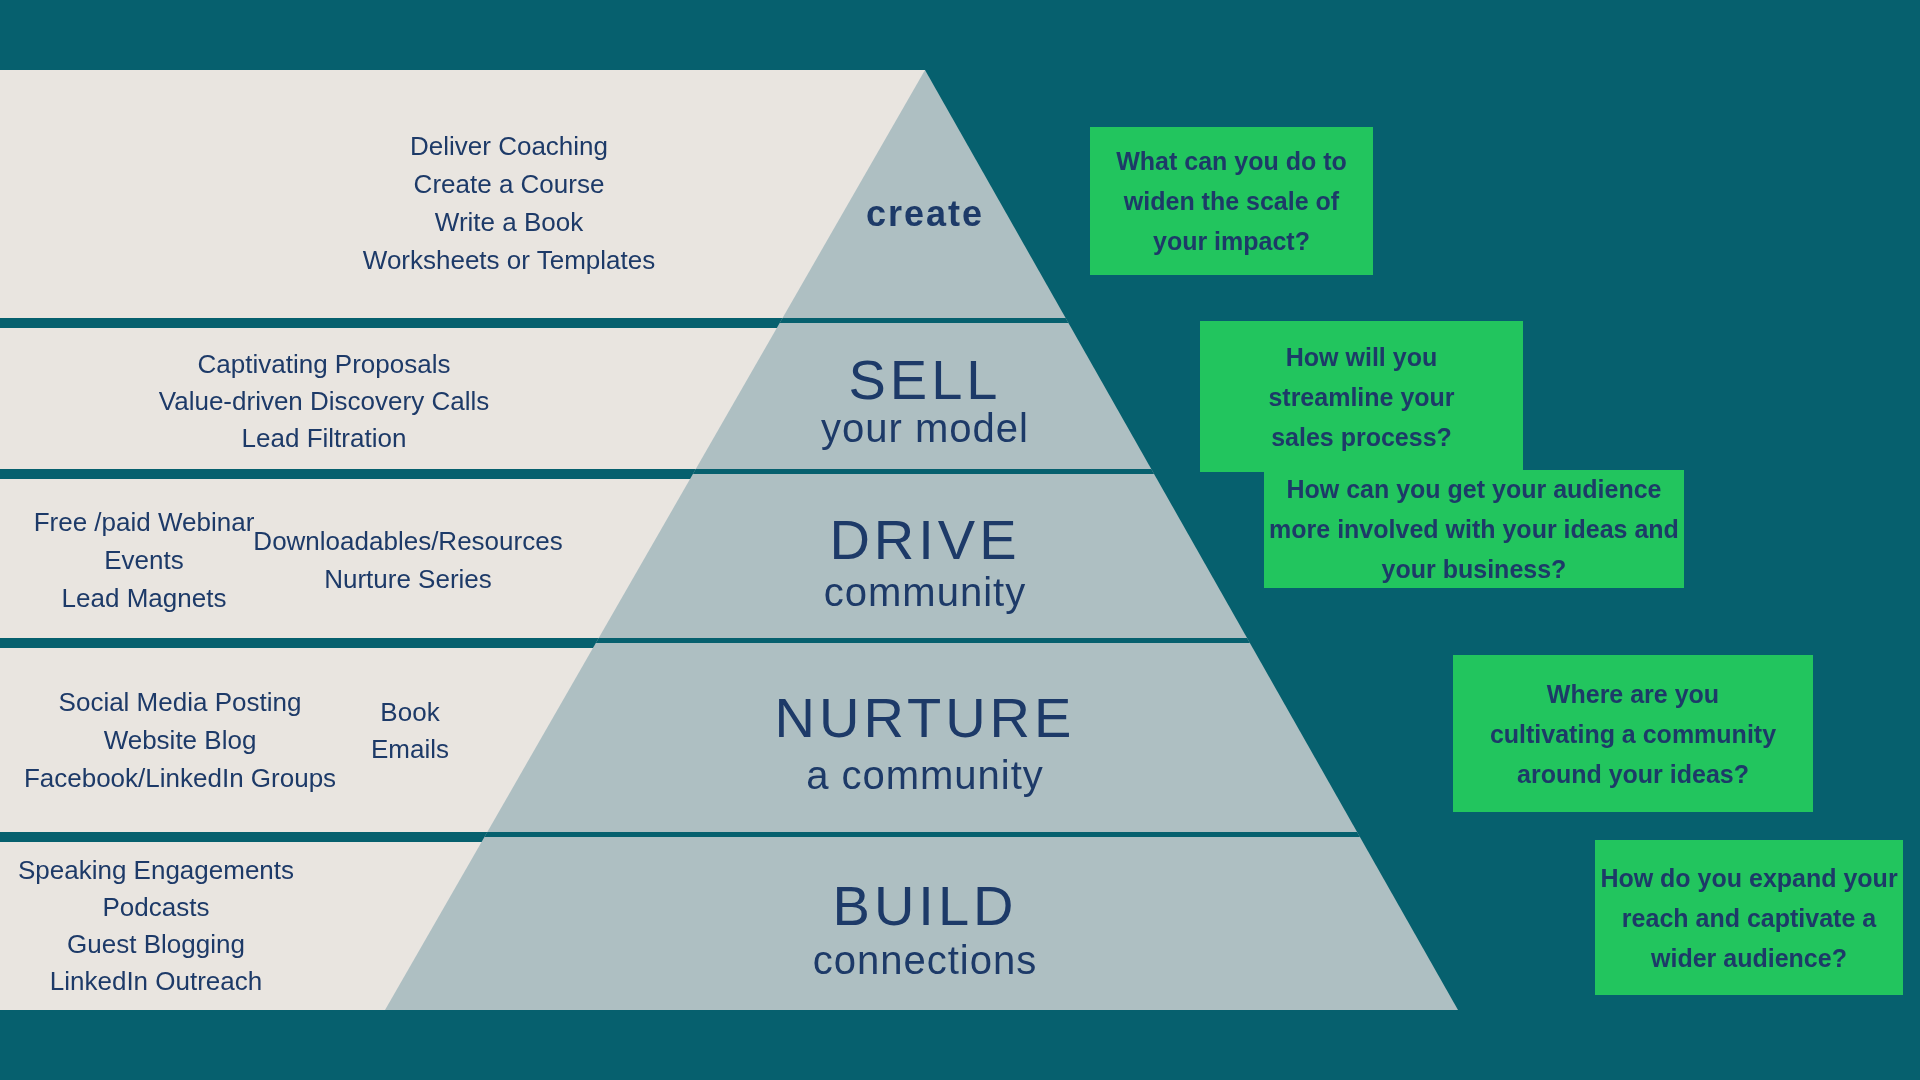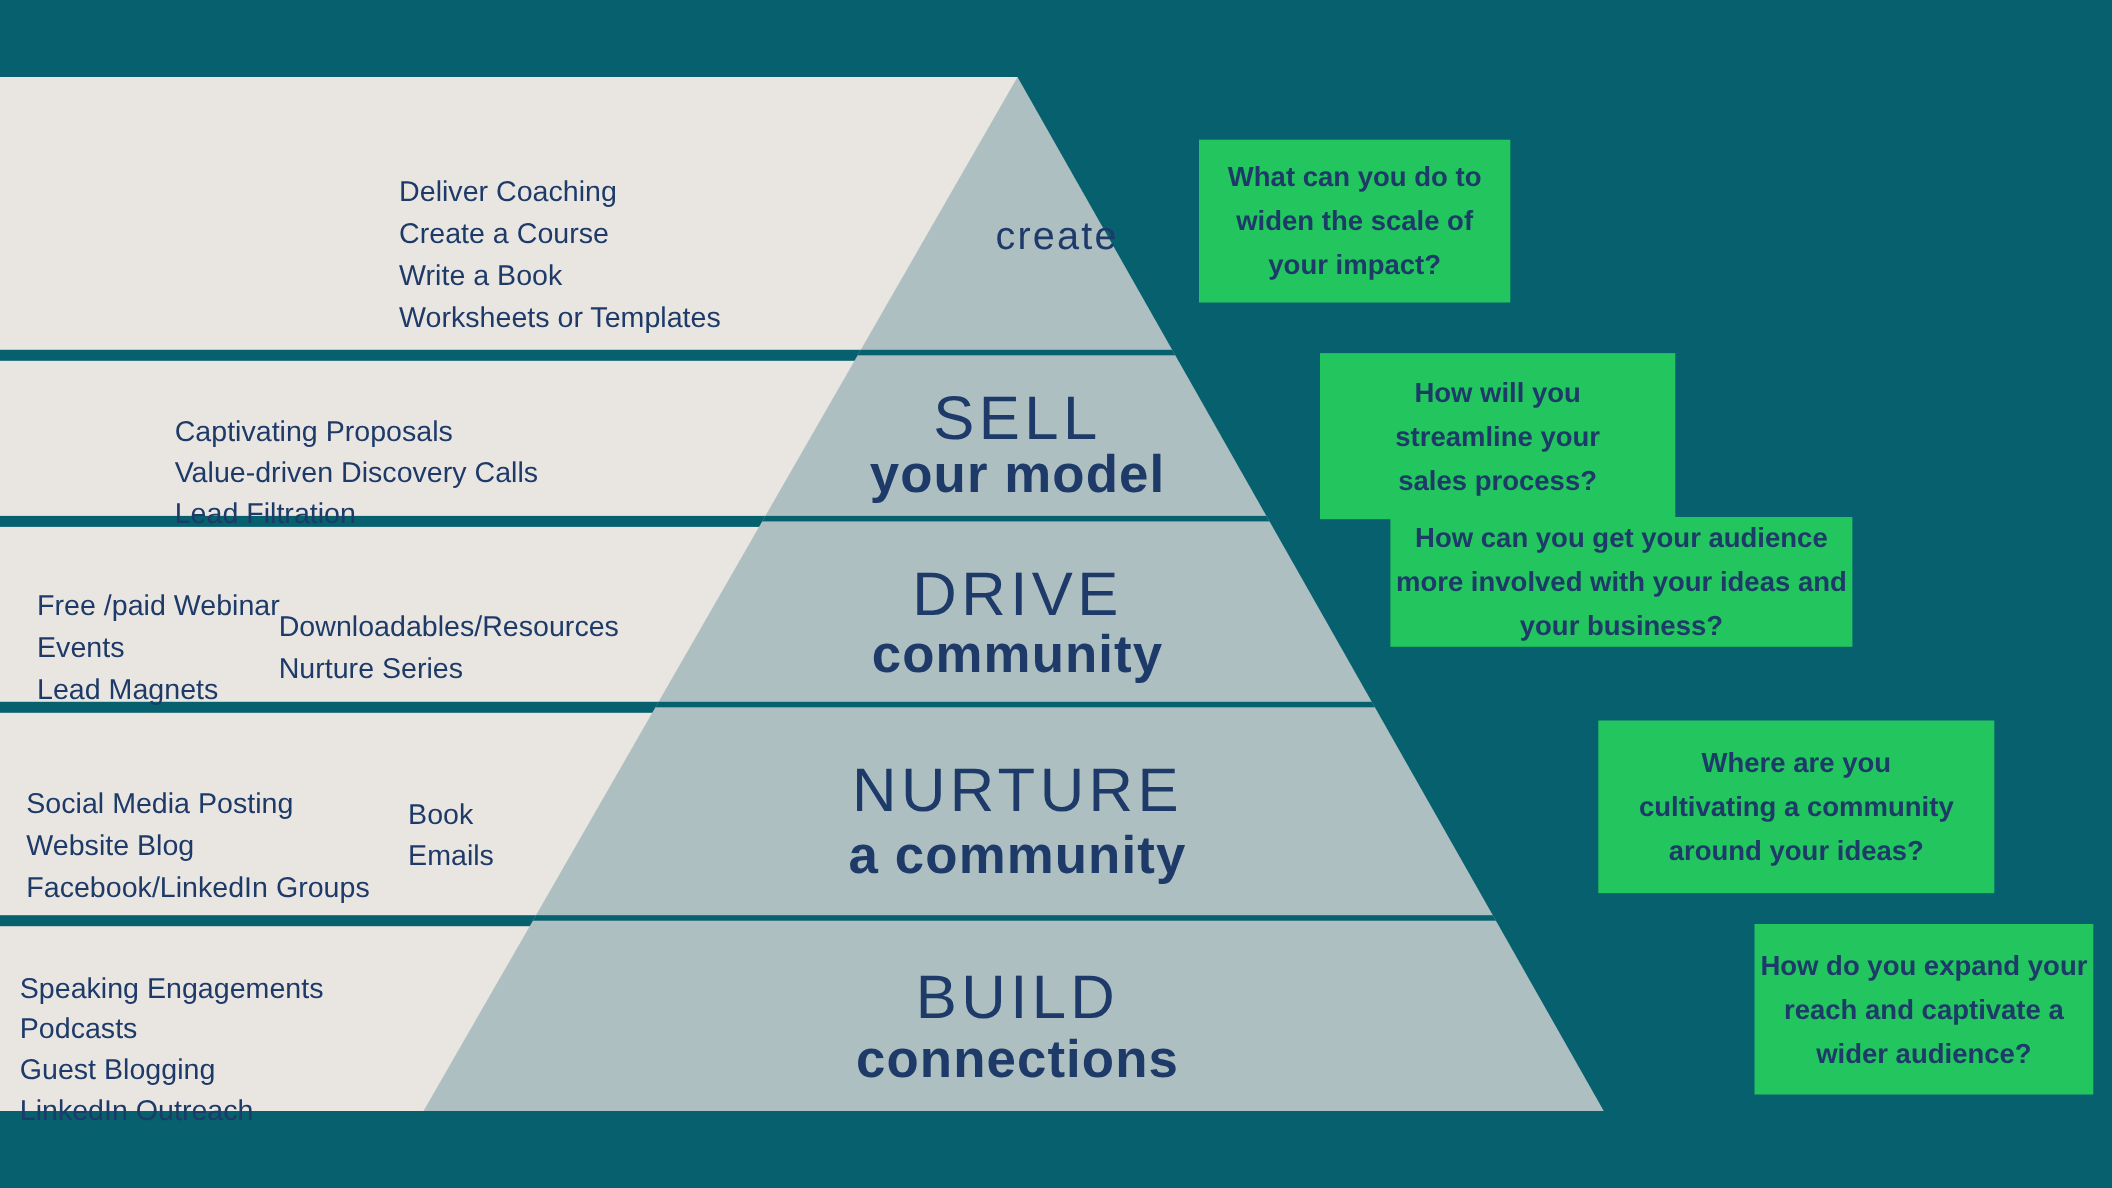--- a/index.html
+++ b/index.html
@@ -41,39 +41,38 @@
     white-space:nowrap;
     text-align:center;
     line-height:1;
   }
   .plabel.big{
     font-size:56px;
     font-weight:300;
     letter-spacing:4px;
   }
   .plabel.small{
-    font-size:48px;
-    font-weight:700;
+    font-size:40px;
+    font-weight:400;
     letter-spacing:1px;
   }
   .plabel.create{
     font-size:36px;
-    font-weight:400;
+    font-weight:700;
     letter-spacing:2px;
-    margin-left:36px;
   }
   
   .items{
     position:absolute;
     transform:translateX(-50%);
     color:#1d3a68;
     font-size:26px;
     font-weight:400;
+    text-align:center;
     white-space:nowrap;
-    margin-top:28px;
   }
   
   .qbox{
     position:absolute;
     background:#22c55e;
     color:#1d3a68;
     display:flex;
     flex-direction:column;
     align-items:center;
     justify-content:center;

